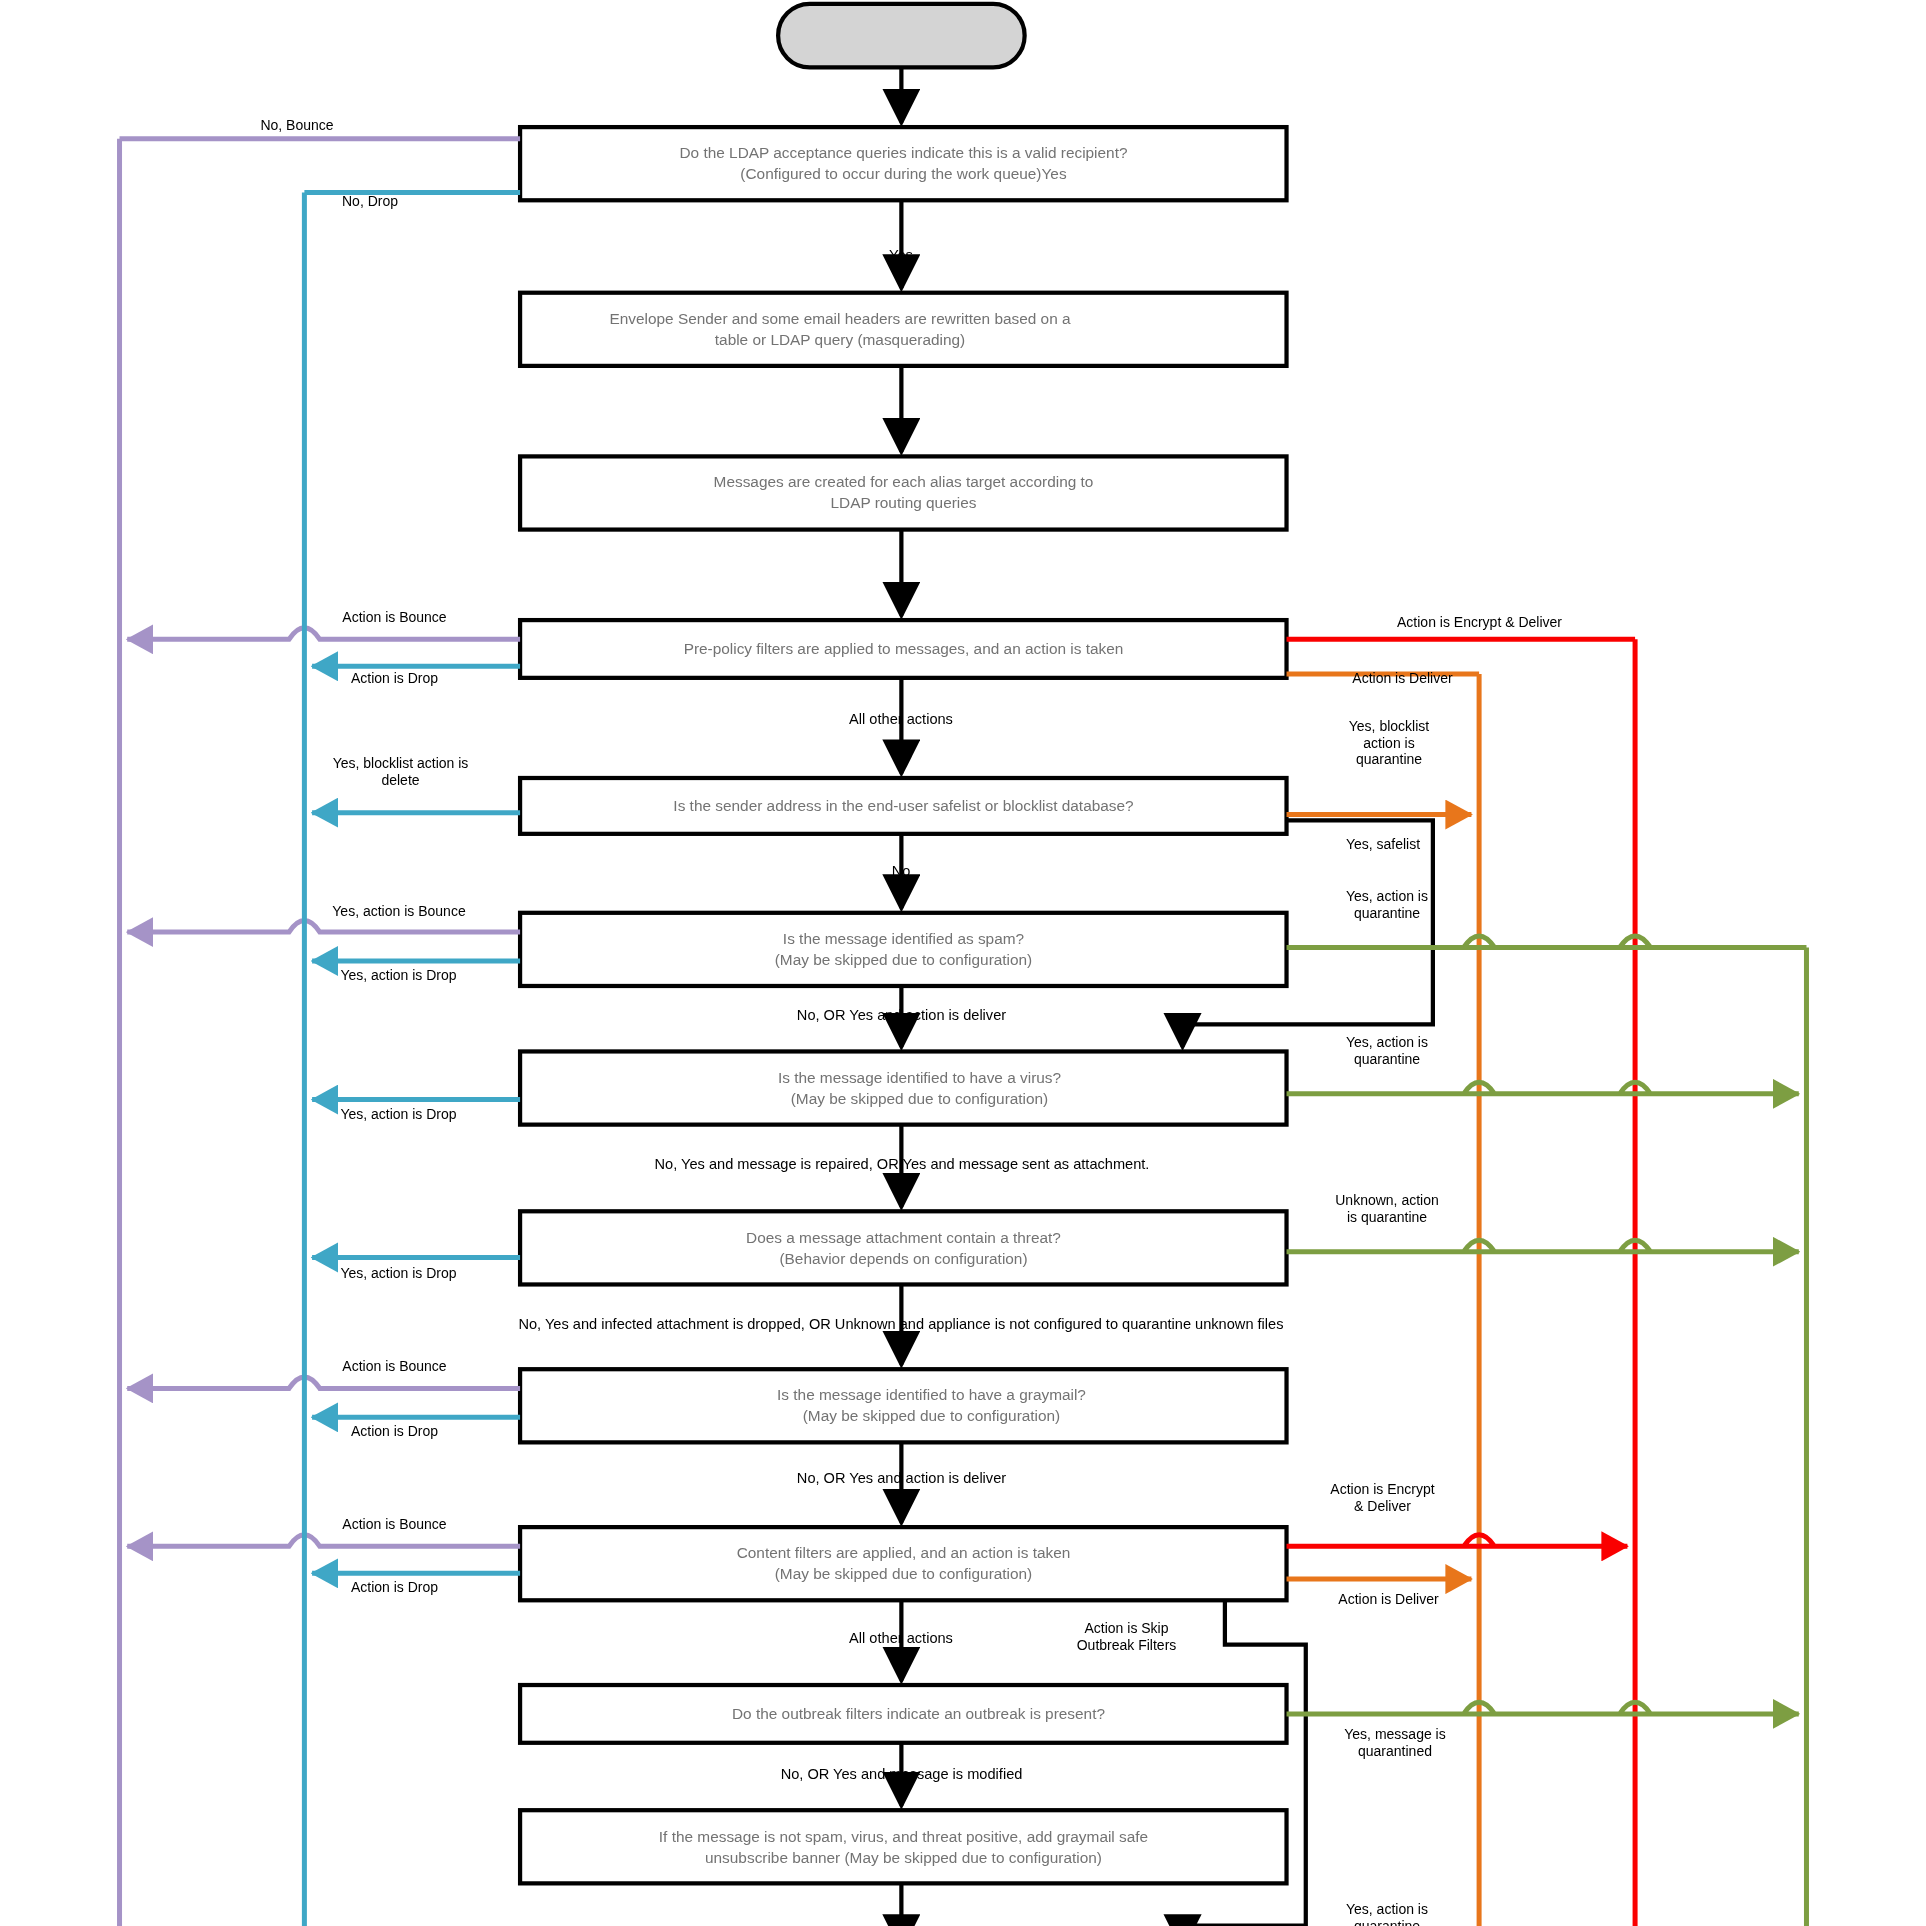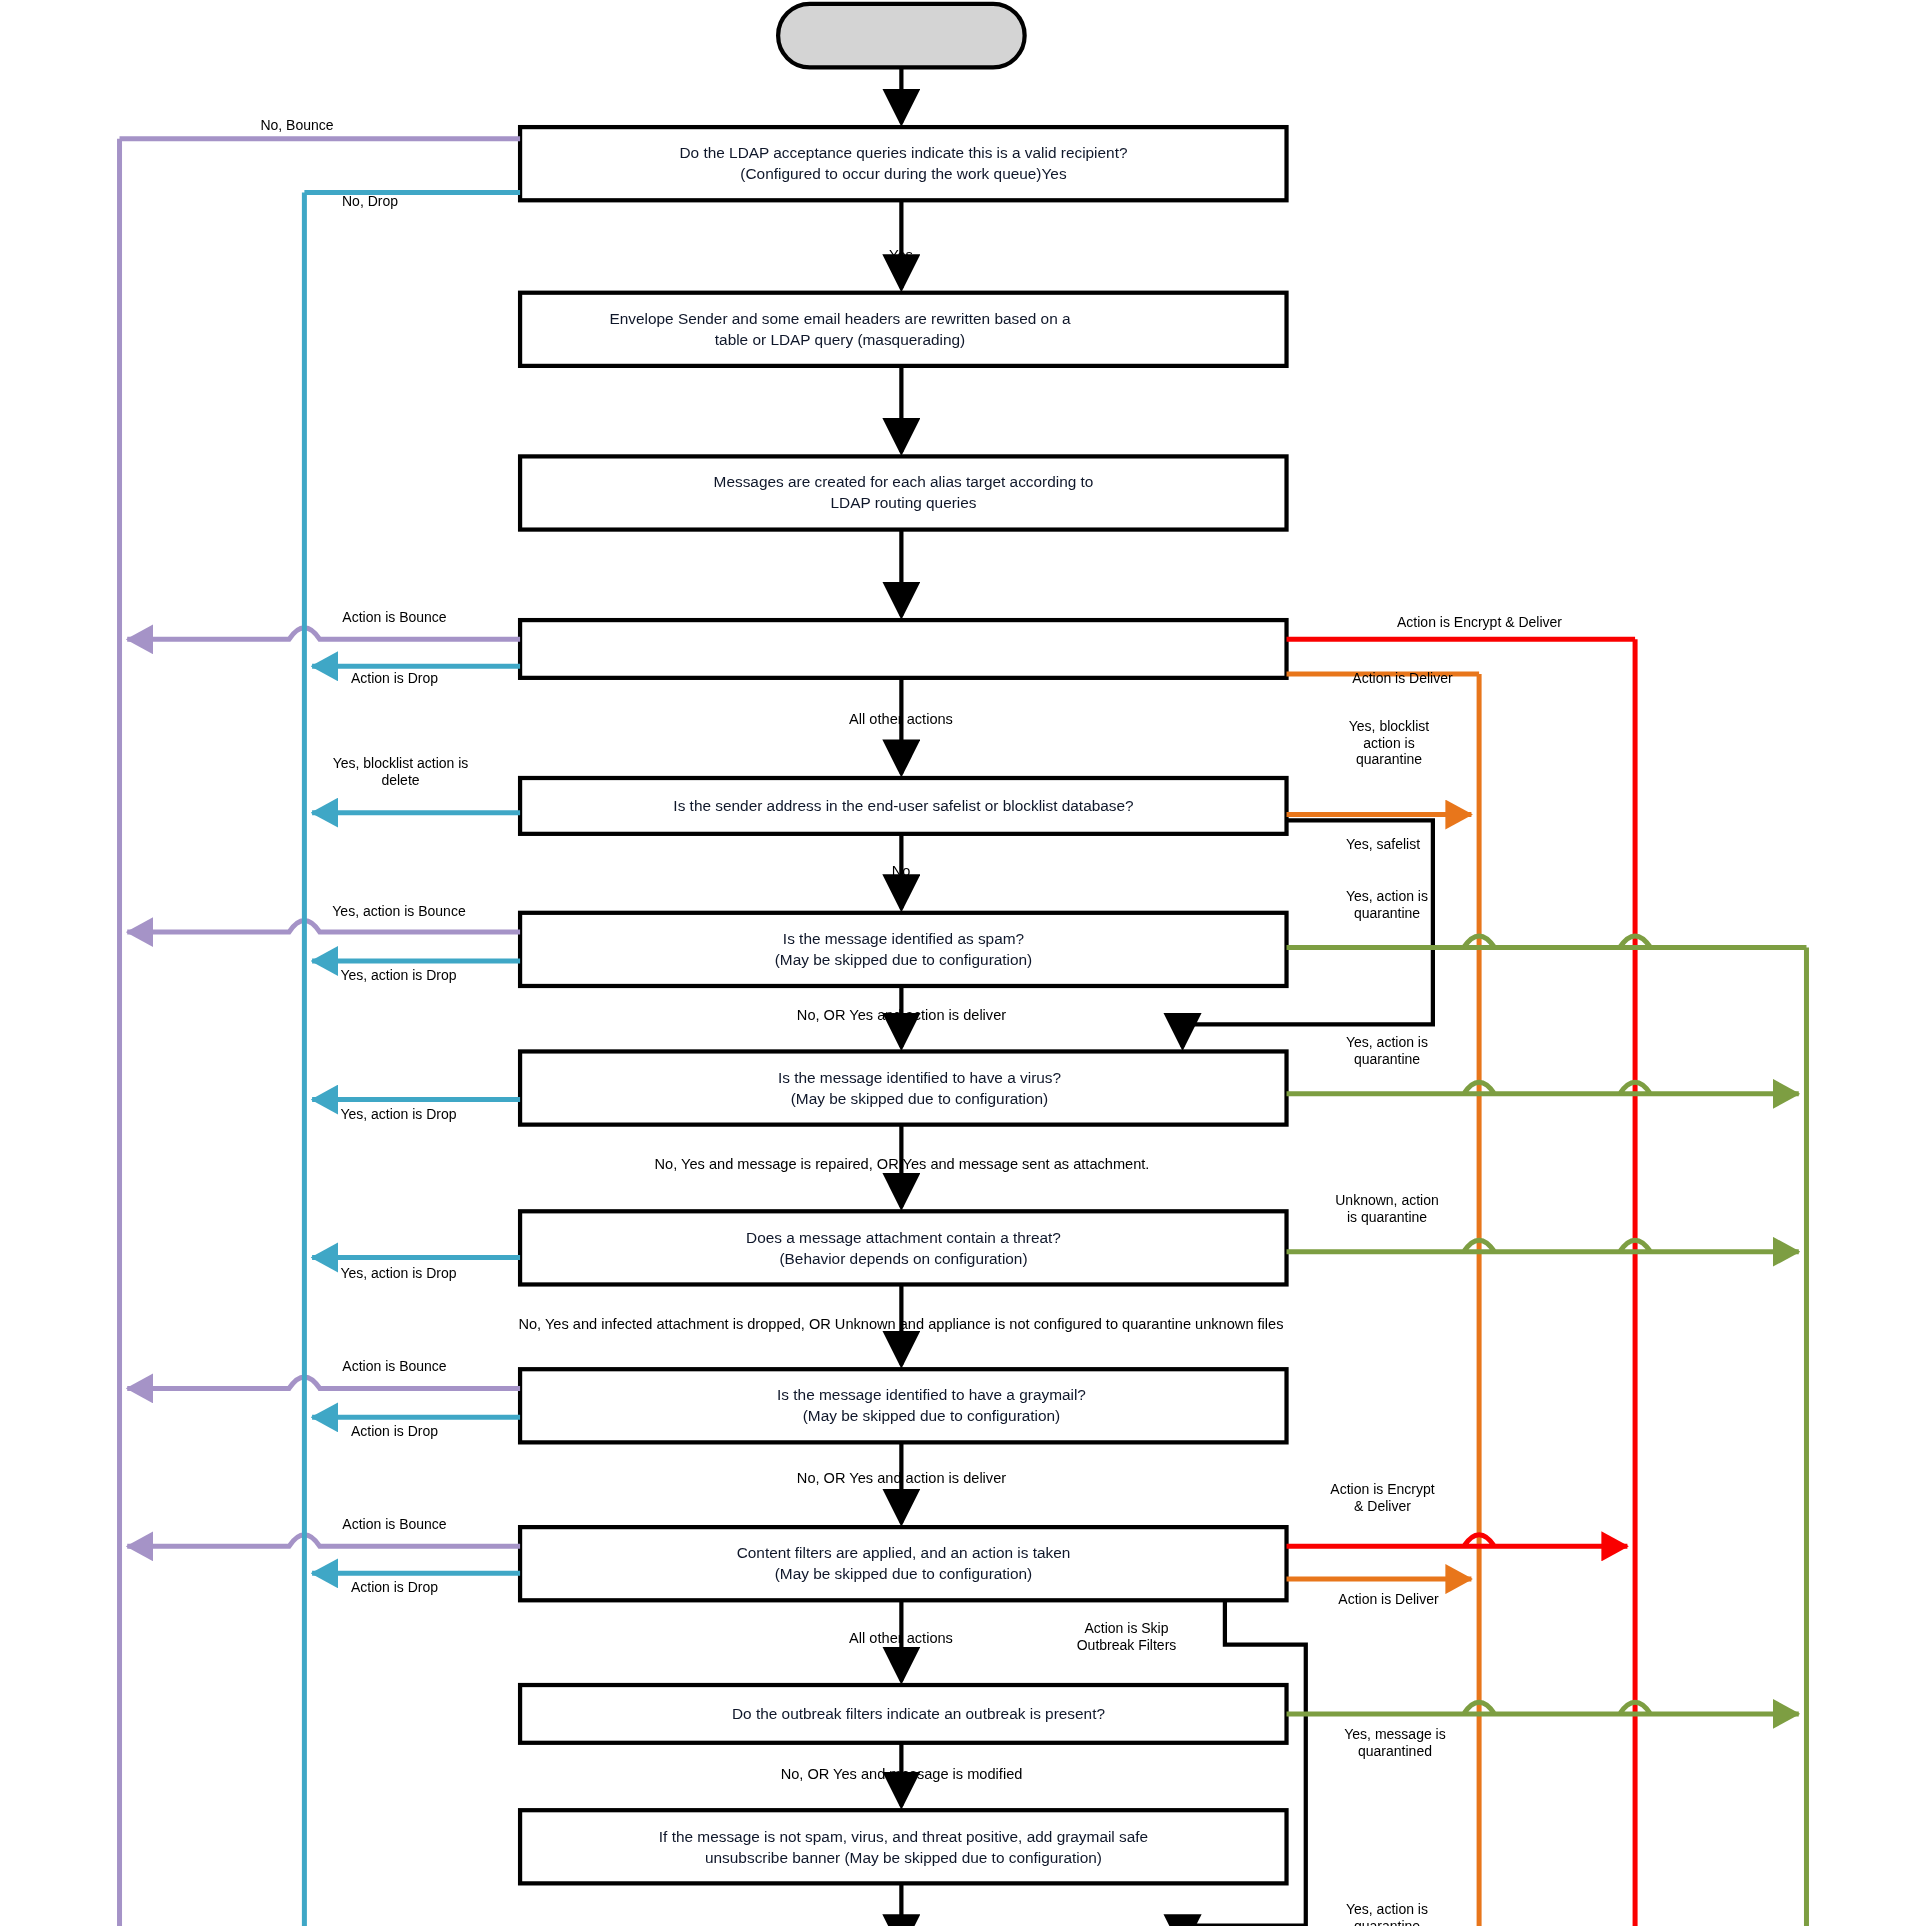--- a/index.html
+++ b/index.html
@@ -2,21 +2,21 @@
 <html style="font-size:6.2px"><head>
 <meta charset="utf-8">
 <style>
   html,body{margin:0;padding:0;background:#ffffff;}
   #stage{position:relative;width:1926px;height:2282px;background:#fff;
          font-family:"Liberation Sans", sans-serif;}
   svg{position:absolute;left:0;top:0;width:1926px;height:2282px;}
   .lbl{position:absolute;font-family:"Liberation Sans", sans-serif;color:#000;
        text-align:center;line-height:1.18;}
   .boxtext{position:absolute;display:flex;align-items:center;justify-content:center;
-       text-align:center;font-family:"Liberation Sans", sans-serif;color:#0f172a;
+       text-align:center;font-family:"Liberation Sans", sans-serif;color:#737373;
        line-height:1.3;pointer-events:none;}
   .termtext{position:absolute;display:flex;align-items:center;justify-content:center;
        text-align:center;font-family:"Liberation Sans", sans-serif;line-height:1.25;}
 </style>
 </head>
 <body>
 
 <div id="stage">
 
 <svg viewBox="0 0 5000 5925" xmlns="http://www.w3.org/2000/svg">
@@ -145,20 +145,21 @@
   </g>
 
 </svg>
 
 <div class="boxtext" style="left:524px;top:127px;width:759px;height:73px;font-size:15.4px;white-space:pre-line;">Do the LDAP acceptance queries indicate this is a valid recipient?
 (Configured to occur during the work queue)Yes</div>
 <div class="boxtext" style="left:524px;top:293px;width:632px;height:73px;font-size:15.4px;white-space:pre-line;">Envelope Sender and some email headers are rewritten based on a
 table or LDAP query (masquerading)</div>
 <div class="boxtext" style="left:524px;top:456px;width:759px;height:73px;font-size:15.4px;white-space:pre-line;">Messages are created for each alias target according to
 LDAP routing queries</div>
+<div class="boxtext" style="left:524px;top:620px;width:759px;height:58px;font-size:15.4px;white-space:pre-line;">Pre-policy filters are applied to messages, and an action is taken</div>
 <div class="boxtext" style="left:524px;top:778px;width:759px;height:56px;font-size:15.4px;white-space:pre-line;">Is the sender address in the end-user safelist or blocklist database?</div>
 <div class="boxtext" style="left:524px;top:913px;width:759px;height:73px;font-size:15.4px;white-space:pre-line;">Is the message identified as spam?
 (May be skipped due to configuration)</div>
 <div class="boxtext" style="left:540px;top:1052px;width:759px;height:73px;font-size:15.4px;white-space:pre-line;">Is the message identified to have a virus?
 (May be skipped due to configuration)</div>
 <div class="boxtext" style="left:524px;top:1212px;width:759px;height:73px;font-size:15.4px;white-space:pre-line;">Does a message attachment contain a threat?
 (Behavior depends on configuration)</div>
 <div class="boxtext" style="left:524px;top:1369px;width:759px;height:73px;font-size:15.4px;white-space:pre-line;padding-left:28px;">Is the message identified to have a graymail?
 (May be skipped due to configuration)</div>
 <div class="boxtext" style="left:524px;top:1527px;width:759px;height:73px;font-size:15.4px;white-space:pre-line;">Content filters are applied, and an action is taken

